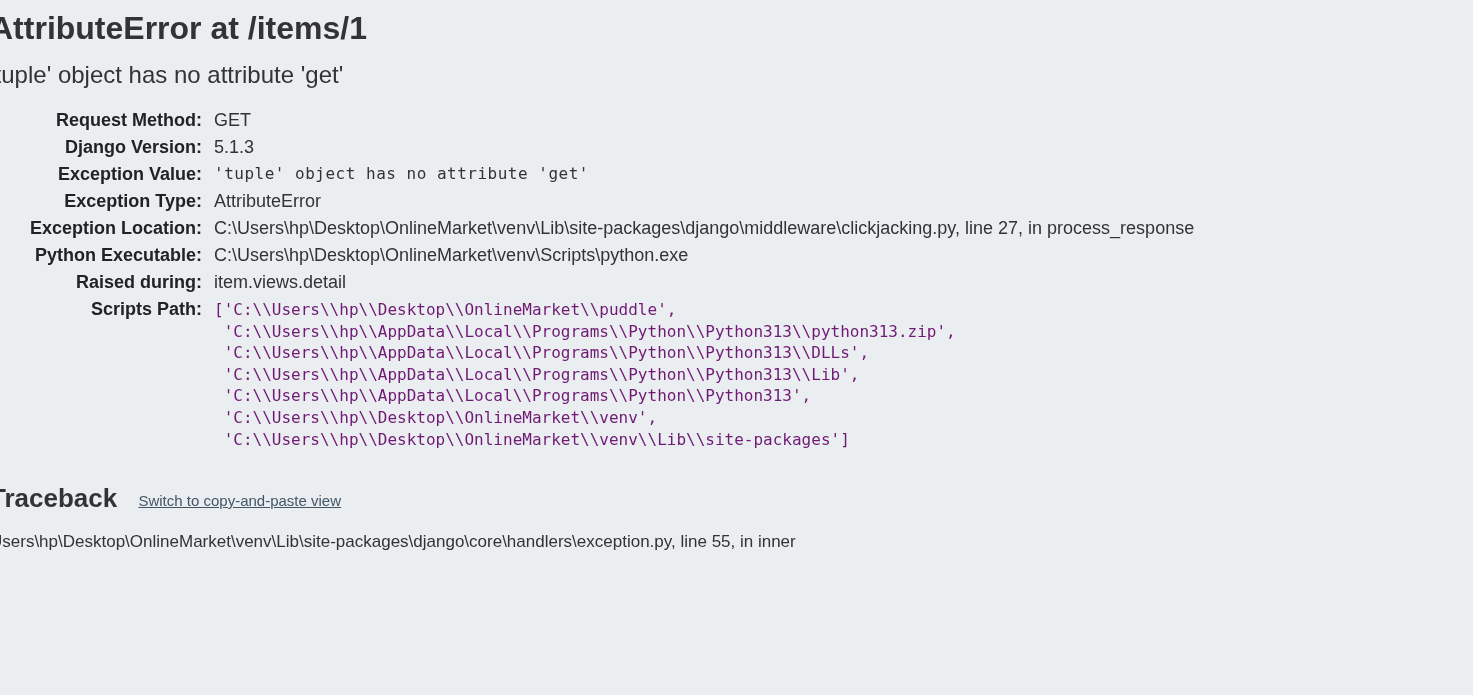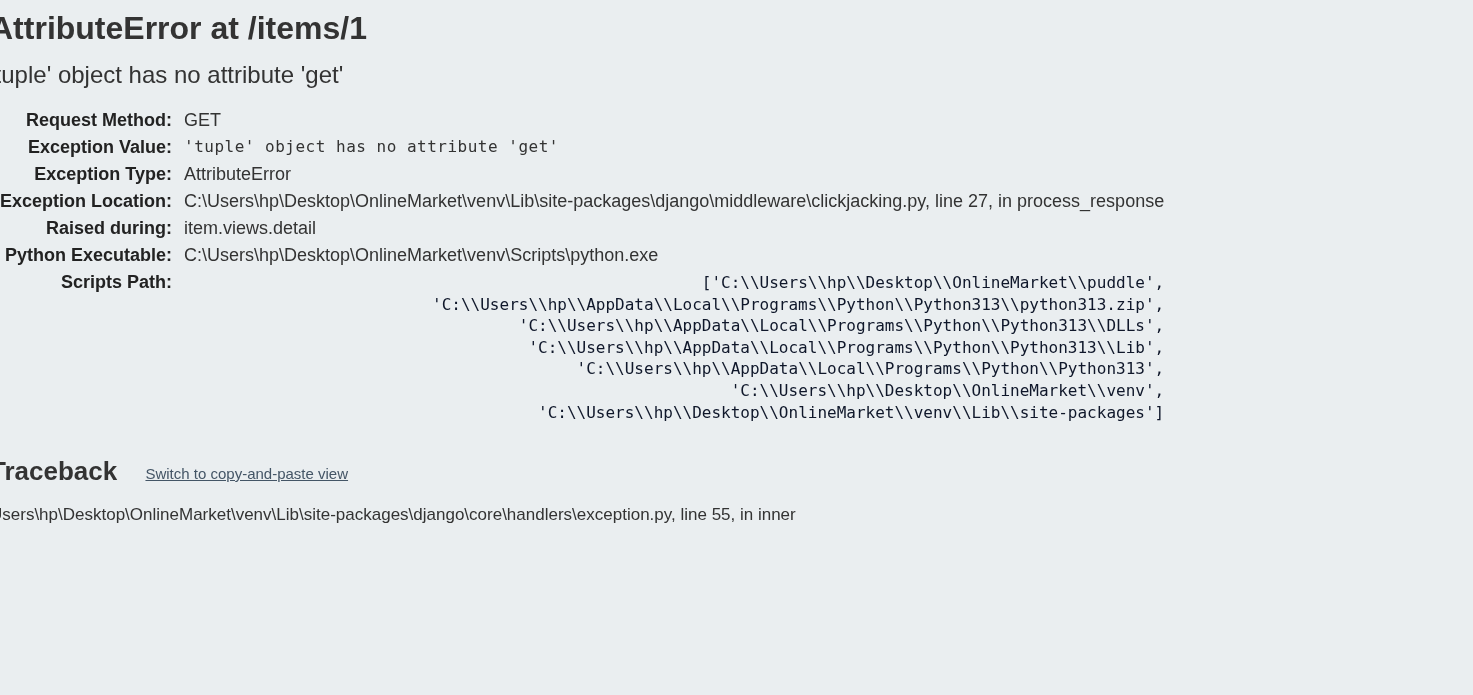--- a/index.html
+++ b/index.html
@@ -21,20 +21,21 @@
     }
     h2.excmsg {
       font-size: 24px;
       font-weight: 500;
       color: #333;
       margin-bottom: 18px;
       margin-left: -10px;
     }
     table.meta {
       border-collapse: collapse;
+      margin-left: 30px;
       margin-bottom: 30px;
     }
     table.meta th {
       text-align: right;
       font-weight: bold;
       font-size: 18px;
       color: #222;
       padding: 3px 12px 3px 0;
       vertical-align: top;
       white-space: nowrap;
@@ -48,35 +49,34 @@
     }
     table.meta td.mono {
       font-family: "Consolas", "DejaVu Sans Mono", monospace;
       font-size: 16px;
       letter-spacing: 0.5px;
     }
     pre.pp {
       font-family: "Consolas", "DejaVu Sans Mono", monospace;
       font-size: 16px;
       white-space: pre;
-      color: #0f172a;
+      color: #701a75;
       line-height: 1.35;
-      text-align: right;
     }
     h2.traceback-hdr {
       font-size: 26px;
       font-weight: bold;
       color: #333;
       margin-left: -10px;
     }
     a.switch {
       font-size: 15px;
       color: #445566;
       font-weight: normal;
-      margin-left: 21px;
+      margin-left: 14px;
       vertical-align: middle;
     }
     .frame {
       font-family: sans-serif;
       font-size: 17px;
       color: #333;
       margin-top: 18px;
       margin-left: -10px;
     }
   </style>
@@ -86,38 +86,42 @@
 <h1>AttributeError at /items/1</h1>
 <h2 class="excmsg">'tuple' object has no attribute 'get'</h2>
 
 <table class="meta">
   <tbody>
       <tr>
     <th>Request Method:</th>
     <td>GET</td>
   </tr>
   <tr>
+    <th>Django Version:</th>
+    <td>5.1.3</td>
+  </tr>
+  <tr>
     <th>Exception Value:</th>
     <td class="mono">'tuple' object has no attribute 'get'</td>
   </tr>
   <tr>
     <th>Exception Type:</th>
     <td>AttributeError</td>
   </tr>
   <tr>
     <th>Exception Location:</th>
     <td>C:\Users\hp\Desktop\OnlineMarket\venv\Lib\site-packages\django\middleware\clickjacking.py, line 27, in process_response</td>
   </tr>
   <tr>
+    <th>Python Executable:</th>
+    <td>C:\Users\hp\Desktop\OnlineMarket\venv\Scripts\python.exe</td>
+  </tr>
+  <tr>
     <th>Raised during:</th>
     <td>item.views.detail</td>
-  </tr>
-  <tr>
-    <th>Python Executable:</th>
-    <td>C:\Users\hp\Desktop\OnlineMarket\venv\Scripts\python.exe</td>
   </tr>
   <tr>
     <th>Scripts Path:</th>
     <td>
           <pre class="pp">['C:\\Users\\hp\\Desktop\\OnlineMarket\\puddle',
  'C:\\Users\\hp\\AppData\\Local\\Programs\\Python\\Python313\\python313.zip',
  'C:\\Users\\hp\\AppData\\Local\\Programs\\Python\\Python313\\DLLs',
  'C:\\Users\\hp\\AppData\\Local\\Programs\\Python\\Python313\\Lib',
  'C:\\Users\\hp\\AppData\\Local\\Programs\\Python\\Python313',
  'C:\\Users\\hp\\Desktop\\OnlineMarket\\venv',

